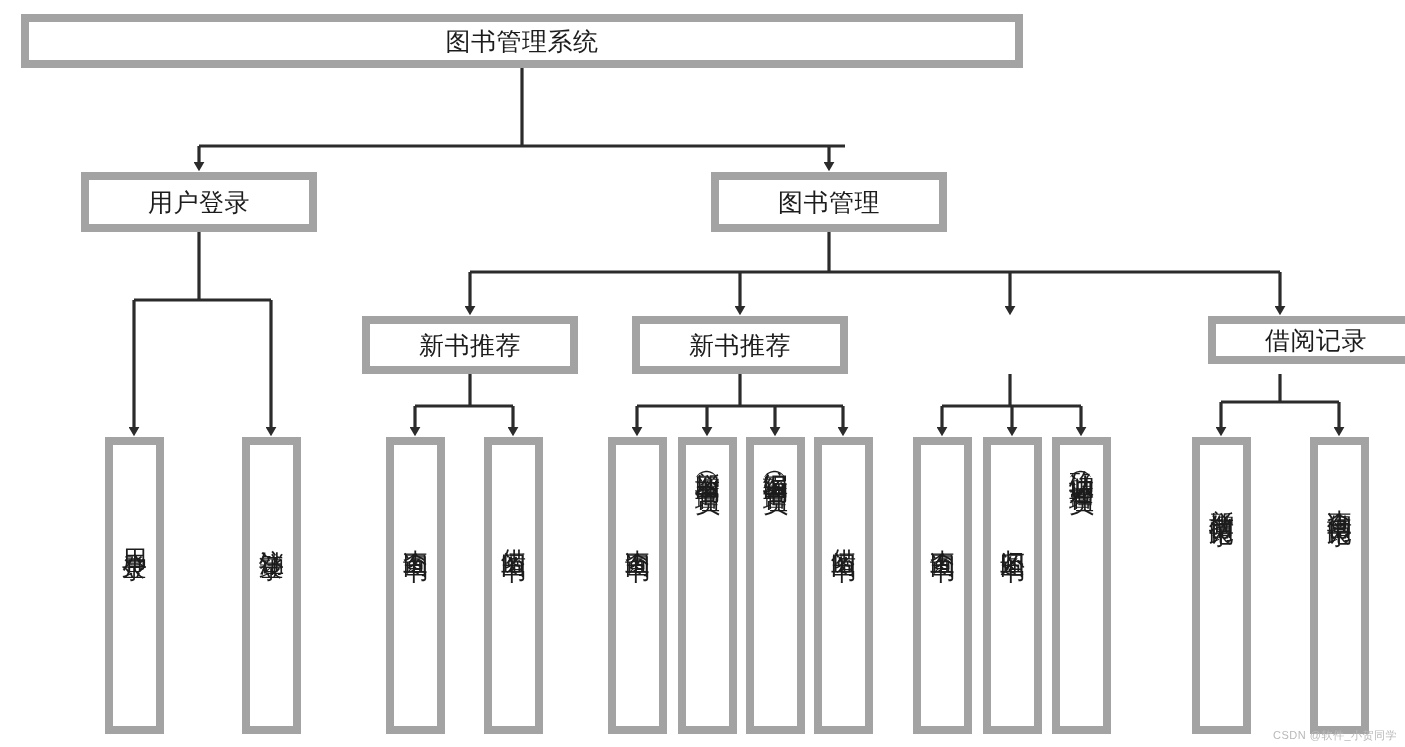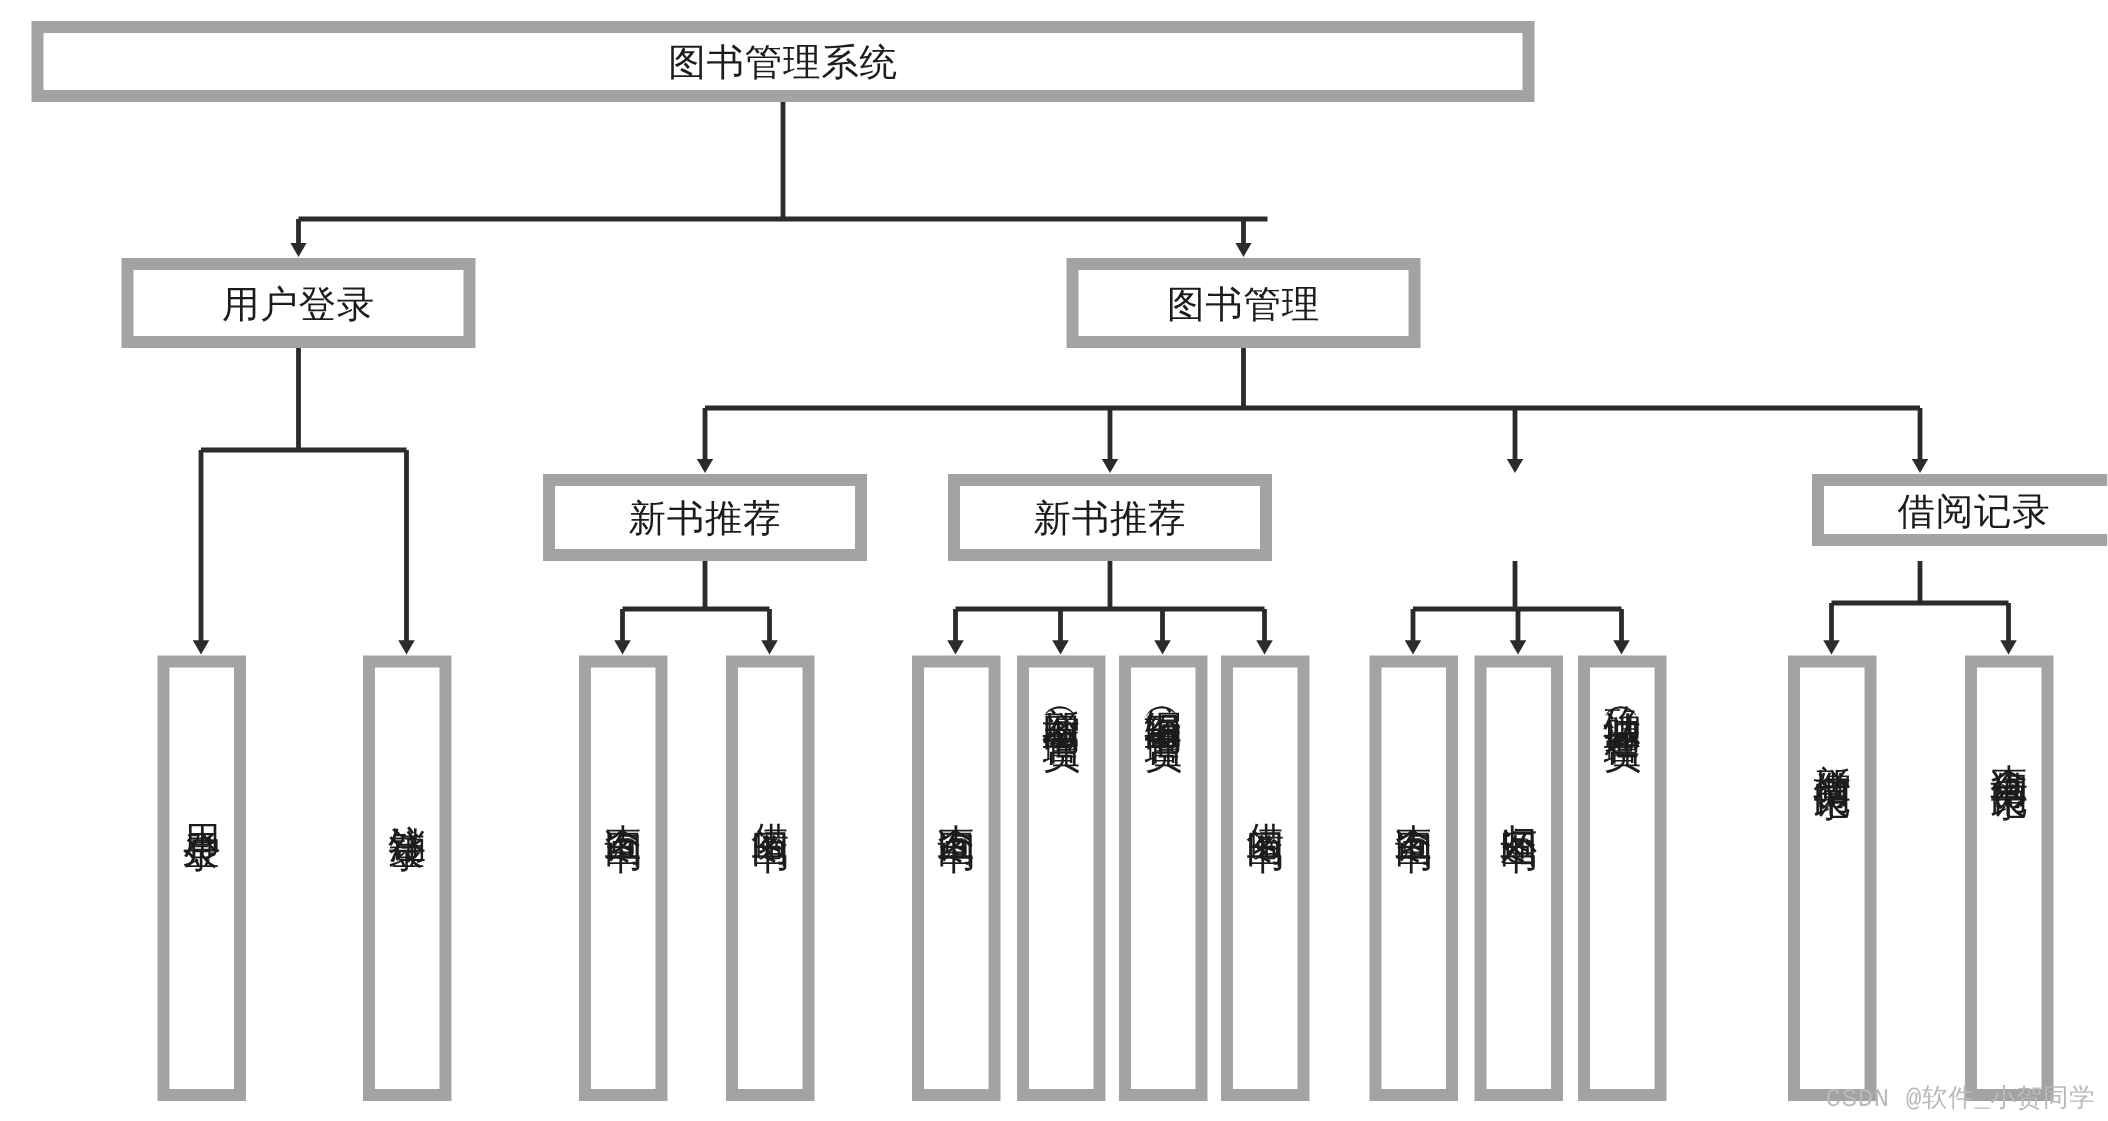--- a/index.html
+++ b/index.html
@@ -52,26 +52,26 @@
   .node.v .lbl {
     writing-mode: vertical-rl;
     text-orientation: upright;
     font-size: 25px;
     letter-spacing: 3px;
   }
   .watermark {
     position: absolute;
     right: 8px;
     bottom: 4px;
-    font-size: 17px;
+    font-size: 11px;
     color: #b9b9b9;
     letter-spacing: 0.5px;
     white-space: nowrap;
     z-index: 6;
-    font-family: Liberation Mono, monospace;
+    font-family: Liberation Sans, sans-serif;
   }
 </style>
 </head>
 <body>
 
 <div id="canvas">
 
   <svg id="wires" viewBox="0 0 1405 747" xmlns="http://www.w3.org/2000/svg">
     <defs>
       <marker id="arrow" markerWidth="10" markerHeight="11" refX="1.2" refY="5.5" orient="auto" markerUnits="userSpaceOnUse">

